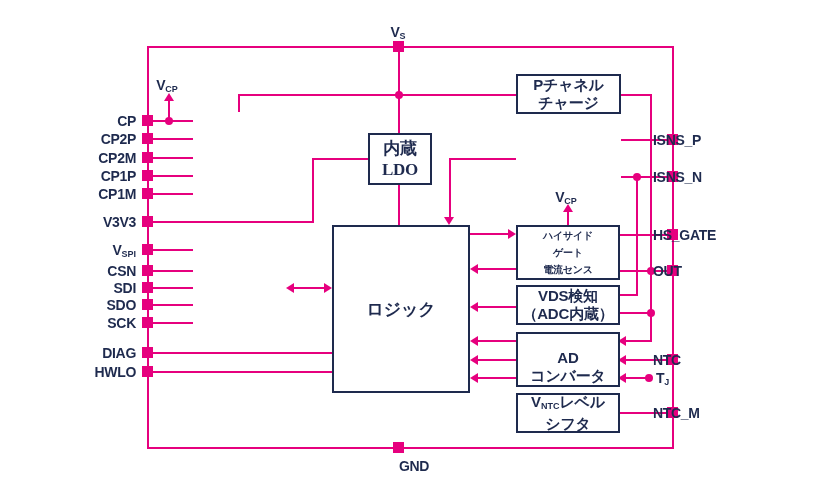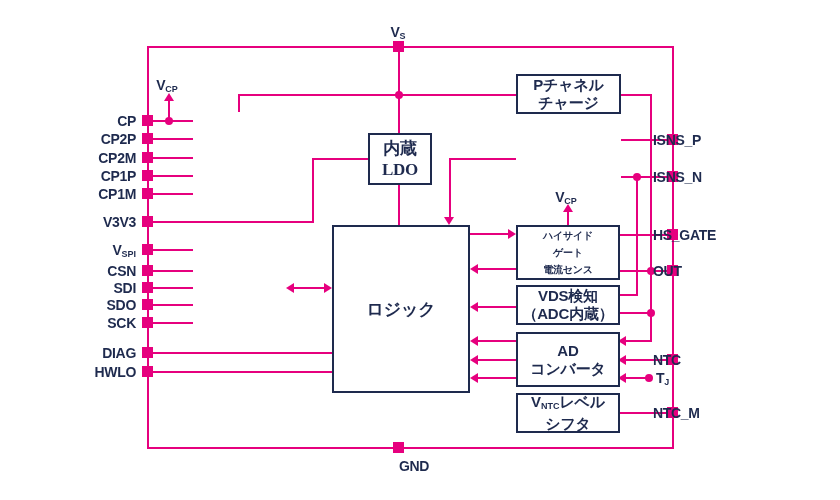--- a/index.html
+++ b/index.html
@@ -156,21 +156,21 @@
   </div>
   <div class="block rc3" style="left:516px;top:225px;width:100px;height:51px;">
     <div class="ln">ハイサイド</div>
     <div class="ln">ゲート</div>
     <div class="ln">電流センス</div>
   </div>
   <div class="block rc" style="left:516px;top:285px;width:100px;height:36px;">
     <div class="ln">VDS検知</div>
     <div class="ln">（ADC内蔵）</div>
   </div>
-  <div class="block rc" style="left:516px;top:332px;width:100px;height:51px;">
+  <div class="block rc" style="left:516px;top:332px;width:100px;height:51px;justify-content:flex-end;">
     <div class="ln">AD</div>
     <div class="ln">コンバータ</div>
   </div>
   <div class="block rc" style="left:516px;top:393px;width:100px;height:36px;">
     <div class="ln"><span>V</span><span class="sub">NTC</span><span>レベル</span></div>
     <div class="ln">シフタ</div>
   </div>
 
   <div class="plabel pl" style="top:112px;"><span>CP</span></div>
   <div class="plabel pl" style="top:130px;"><span>CP2P</span></div>

